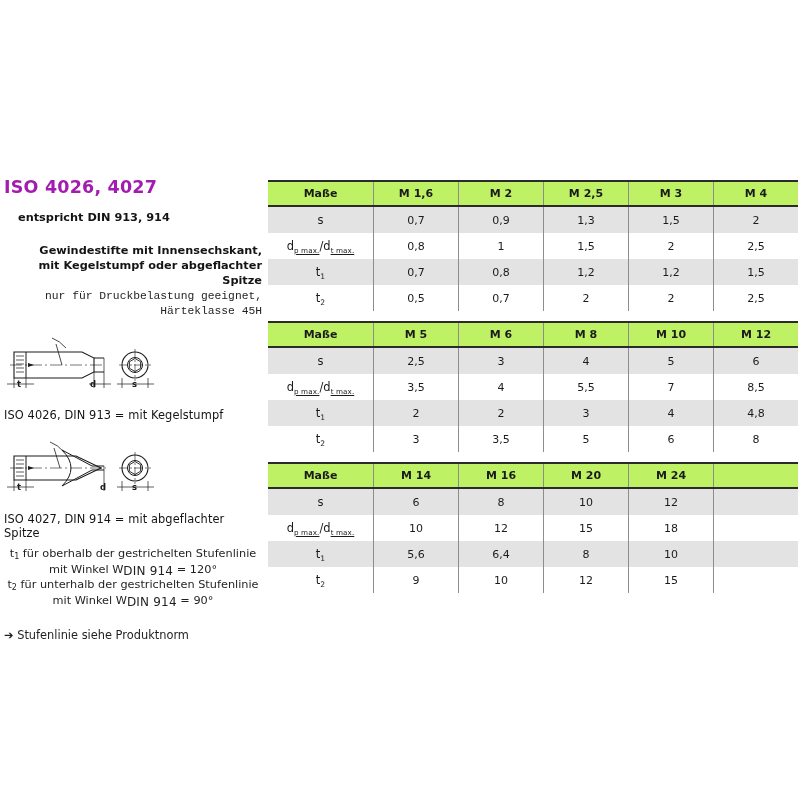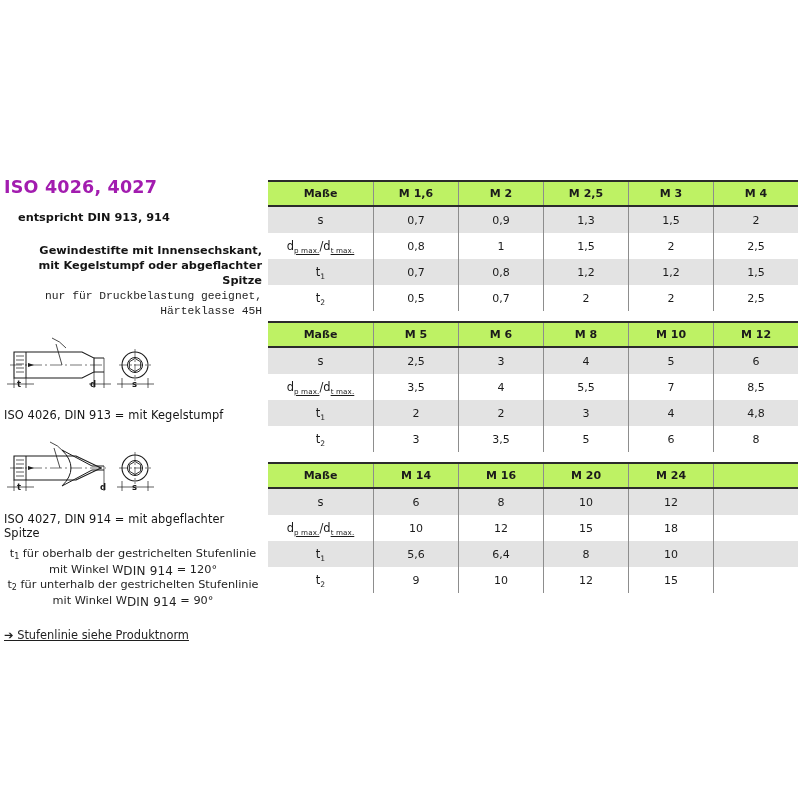--- a/index.html
+++ b/index.html
@@ -75,21 +75,20 @@
     line-height: 1.34;
     color: #1f1f1f;
     text-align: center;
   }
   .footnotes .sub { font-size: 8px; vertical-align: baseline; position: relative; top: 2px; }
   .footnotes .subsmall { font-size: 12px; position: relative; top: 2px; letter-spacing: 0.2px; }
   .footnote-ref {
     margin-top: 20px;
     font-size: 11.4px;
     color: #1f1f1f;
-    text-decoration: underline;
   }
 
   
   #tables {
     position: absolute;
     left: 268px;
     top: 180px;
     width: 526px;
   }
   table.spec-table {

